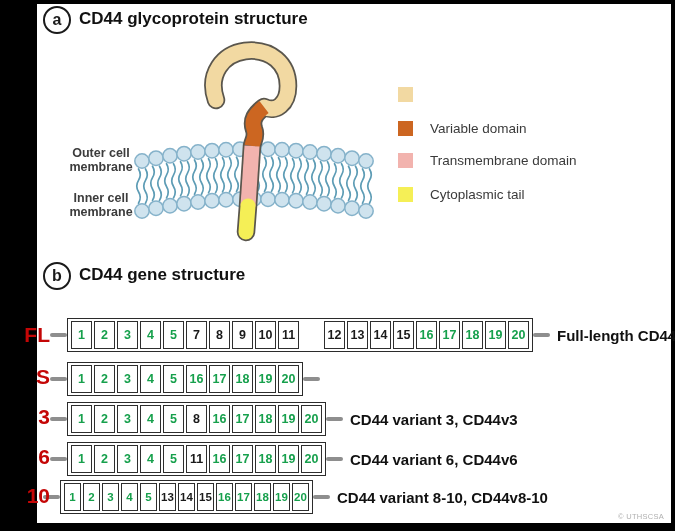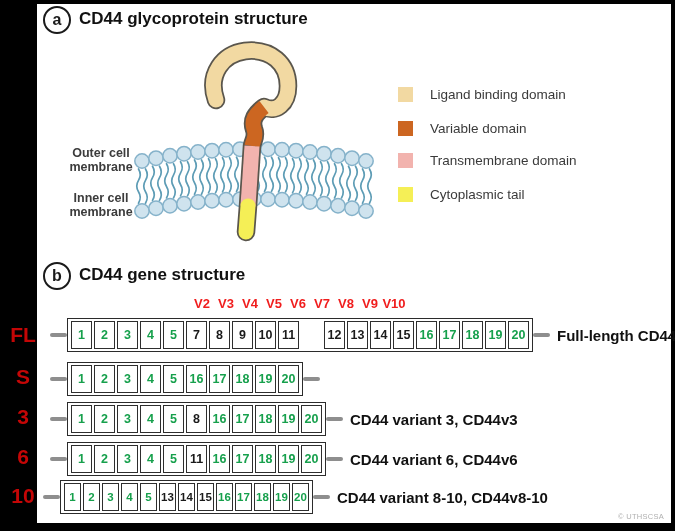--- a/index.html
+++ b/index.html
@@ -25,21 +25,21 @@
 
   
   .v-axis{position:absolute;left:153px;top:292px;display:flex;}
   .v-axis span{display:block;width:24px;text-align:center;font-weight:bold;font-size:13px;}
   .exon-row{position:absolute;display:flex;align-items:center;}
   .stub{width:17px;height:4.5px;background:#8e8e8e;border-radius:2px;flex:0 0 17px;}
   .exon-box{display:flex;align-items:center;padding:2px;border:1.6px solid #2b2b2b;background:#fff;}
   .exon-cell{height:26px;border:1.5px solid #2e2e2e;margin:0 1px;background:#fff;
              display:flex;align-items:center;justify-content:center;font-weight:bold;}
   .row-right-label{margin-left:7px;font-weight:bold;font-size:15px;color:#111;white-space:nowrap;}
-  .row-left-label{position:absolute;left:4px;width:38px;text-align:center;
+  .row-left-label{position:absolute;left:12px;width:38px;text-align:right;
                   font-weight:bold;font-size:21px;line-height:1;}
 
   .watermark{position:absolute;left:581px;top:508px;font-size:7.5px;color:#b0b0b0;letter-spacing:.3px;}
   svg{display:block;}
 </style>
 </head>
 <body>
 
 <div class="frame">
   <div class="content">
@@ -130,50 +130,38 @@
     </svg>
 
     <div class="mem-label" style="top:142px;">Outer cell
 membrane</div>
     <div class="mem-label" style="top:187px;">Inner cell
 membrane</div>
 
     <div class="legend" id="legend">
         <div class="legend-item" style="top: 0px;">
           <span class="legend-swatch" style="background: rgb(242, 217, 162);"></span>
-          <span class="legend-label">Ligand binding domain</span>
         </div>
         <div class="legend-item" style="top: 34px;">
           <span class="legend-swatch" style="background: rgb(204, 102, 33);"></span>
           <span class="legend-label">Variable domain</span>
         </div>
         <div class="legend-item" style="top: 66px;">
           <span class="legend-swatch" style="background: rgb(242, 179, 174);"></span>
           <span class="legend-label">Transmembrane domain</span>
         </div>
         <div class="legend-item" style="top: 100px;">
           <span class="legend-swatch" style="background: rgb(245, 239, 86);"></span>
           <span class="legend-label">Cytoplasmic tail</span>
         </div>
       </div>
 
     <div class="badge" style="left:6px;top:258px;">b</div>
     <div class="panel-title" style="left:42px;top:261px;">CD44 gene structure</div>
 
-    <div class="v-axis" id="v-axis">
-        <span style="color: rgb(240, 30, 30);">V2</span>
-        <span style="color: rgb(240, 30, 30);">V3</span>
-        <span style="color: rgb(240, 30, 30);">V4</span>
-        <span style="color: rgb(240, 30, 30);">V5</span>
-        <span style="color: rgb(240, 30, 30);">V6</span>
-        <span style="color: rgb(240, 30, 30);">V7</span>
-        <span style="color: rgb(240, 30, 30);">V8</span>
-        <span style="color: rgb(240, 30, 30);">V9</span>
-        <span style="color: rgb(240, 30, 30);">V10</span>
-      </div>
     <div id="rows-layer">
         <div class="exon-row" style="left: 13px; top: 314px;">
           <div class="stub"></div>
           <div class="exon-box">
             <div class="exon-cell" style="width: 19px; font-size: 12.5px; color: rgb(22, 160, 76);">1</div>
             <div class="exon-cell" style="width: 19px; font-size: 12.5px; color: rgb(22, 160, 76);">2</div>
             <div class="exon-cell" style="width: 19px; font-size: 12.5px; color: rgb(22, 160, 76);">3</div>
             <div class="exon-cell" style="width: 19px; font-size: 12.5px; color: rgb(22, 160, 76);">4</div>
             <div class="exon-cell" style="width: 19px; font-size: 12.5px; color: rgb(22, 160, 76);">5</div>
             <div class="exon-cell" style="width: 19px; font-size: 12.5px; color: rgb(26, 26, 26);">7</div>

